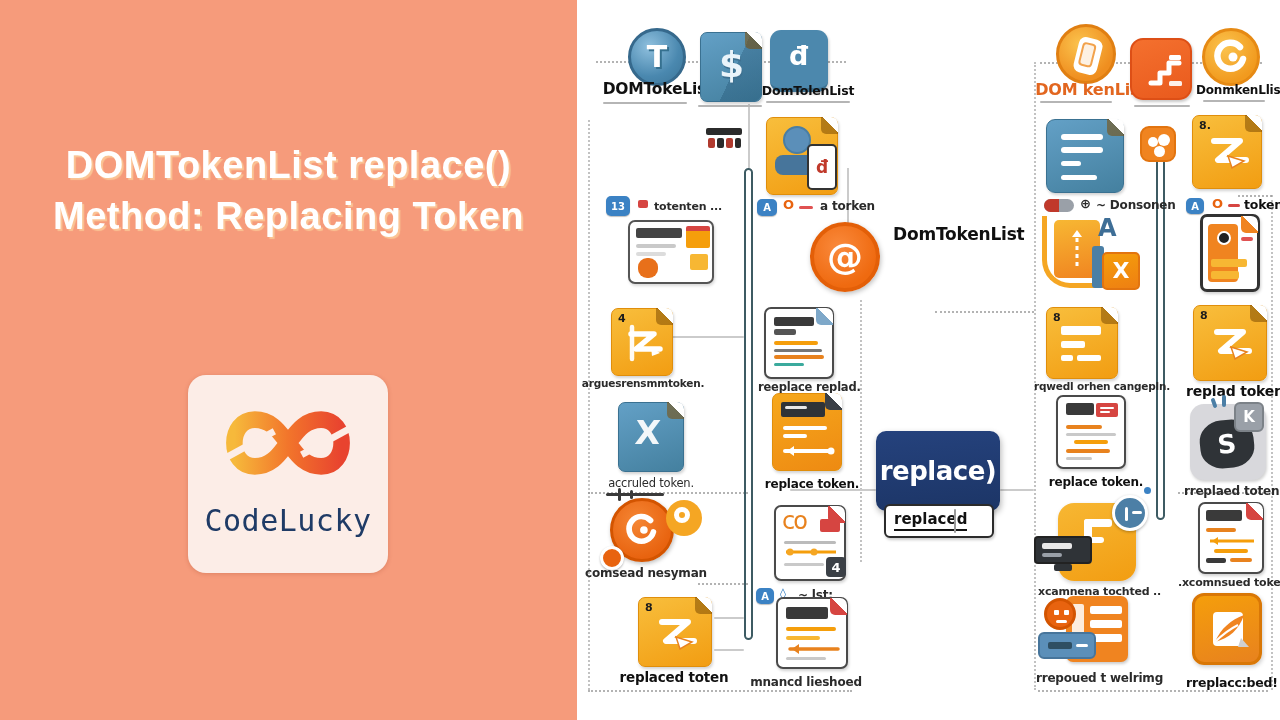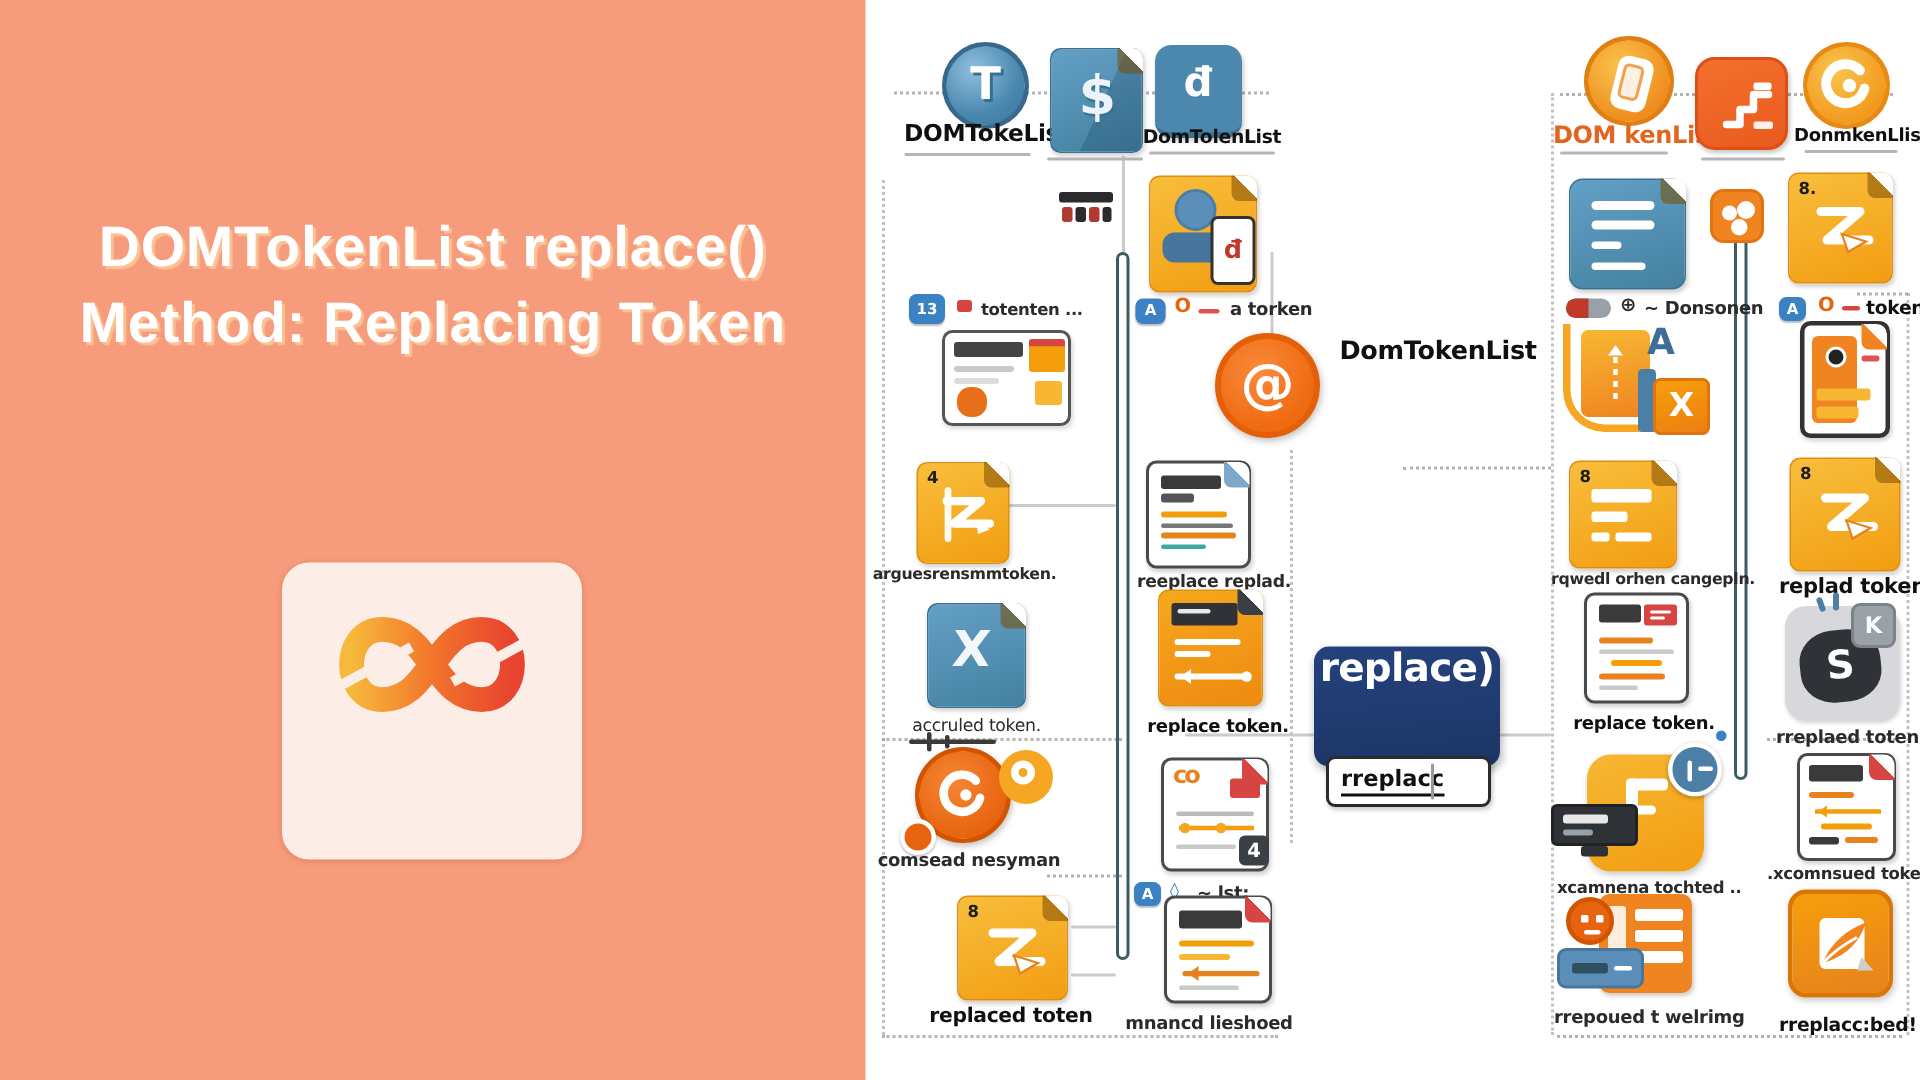--- a/index.html
+++ b/index.html
@@ -55,20 +55,21 @@
           <linearGradient id="lg1" x1="0" y1="0" x2="1" y2="0">
             <stop offset="0" stop-color="#F6B93B"></stop>
               <stop offset=".5" stop-color="#F2752B"></stop>
               <stop offset="1" stop-color="#E8432F"></stop>
           </linearGradient>
         </defs>
         <path d="M46 24 C18 24 18 72 46 72 C66 72 74 54 80 48 C86 42 94 24 114 24 C142 24 142 72 114 72 C94 72 86 54 80 48 C74 42 66 24 46 24 Z" fill="none" stroke="url(#lg1)" stroke-width="17" stroke-linecap="round"></path>
         <line x1="18" y1="62" x2="66" y2="36" stroke="#FCEDE7" stroke-width="7"></line>
         <line x1="94" y1="60" x2="142" y2="34" stroke="#FCEDE7" stroke-width="7"></line>
       </svg>
+      <div class="logo-text">CodeLucky</div>
     </div>
   </div>
 
   <div class="dash-v" style="left:588px;top:120px;height:570px"></div>
   <div class="dash-v" style="left:860px;top:300px;height:262px"></div>
   <div class="dash-v" style="left:1034px;top:62px;height:628px"></div>
   <div class="dash-v" style="left:1271px;top:195px;height:495px"></div>
   <div class="dash-h" style="left:596px;top:61px;width:250px"></div>
   <div class="dash-h" style="left:1040px;top:62px;width:222px"></div>
   <div class="dash-h" style="left:1238px;top:195px;width:34px"></div>
@@ -228,21 +229,21 @@
     <svg class="i" style="left:6px;top:48px" width="58" height="18" viewBox="0 0 58 18">
       <path d="M6 9 h46" stroke="#fff" stroke-width="4" stroke-linecap="round"></path>
       <path d="M8 9 l7 -5 v10 z" fill="#fff"></path>
         <circle cx="52" cy="9" r="3.5" fill="#fff"></circle>
     </svg>
   </div>
   <div class="cap b" style="left:764px;top:477px;width:96px;font-size:12px">replace token.</div>
 
   <div class="doc wdoc" style="left:774px;top:505px;width:72px;height:76px">
     <div class="fold red"></div>
-    <span class="i" style="left:6px;top:0;font-size:16px;font-weight:700;color:#E8821E;letter-spacing:-2px">co</span>
+    <span class="i" style="left:6px;top:0;font-size:24px;font-weight:400;color:#E8821E;letter-spacing:-2px">co</span>
     <div class="bar" style="left:44px;top:12px;width:20px;height:13px;background:#D64541"></div>
     <div class="bar" style="left:8px;top:34px;width:52px;height:2.5px;background:#bbb"></div>
     <svg class="i" style="left:4px;top:38px" width="62" height="14" viewBox="0 0 62 14">
       <path d="M6 7 h50" stroke="#F59E0B" stroke-width="3"></path>
         <circle cx="10" cy="7" r="3.5" fill="#F5A623"></circle>
         <circle cx="34" cy="7" r="3.5" fill="#F5A623"></circle>
     </svg>
     <div class="bar" style="left:8px;top:56px;width:40px;height:2.5px;background:#c9c9c9"></div>
     <div class="i" style="left:50px;top:50px;width:20px;height:20px;background:#3B4046;border-radius:4px;display:flex;align-items:center;justify-content:center">
       <span style="color:#fff;font-size:13px;font-weight:800">4</span>
@@ -258,25 +259,25 @@
     <div class="bar" style="left:8px;top:28px;width:50px;height:4px;background:#F59E0B"></div>
     <div class="bar" style="left:8px;top:37px;width:34px;height:4px;background:#F7B733"></div>
     <svg class="i" style="left:4px;top:43px" width="62" height="14" viewBox="0 0 62 14">
       <path d="M8 7 h48" stroke="#E8821E" stroke-width="3.5" stroke-linecap="round"></path>
         <path d="M10 7 l7 -5 v10 z" fill="#E8821E"></path>
     </svg>
     <div class="bar" style="left:8px;top:58px;width:40px;height:3px;background:#c9c9c9"></div>
   </div>
   <div class="cap" style="left:744px;top:675px;width:124px;font-size:12px">mnancd lieshoed</div>
 
-  <div class="i" style="left:876px;top:431px;width:124px;height:80px;border-radius:10px;background:linear-gradient(175deg,#25427D,#1C3566);box-shadow:1px 3px 6px rgba(0,0,0,.3);display:flex;justify-content:center">
+  <div class="i" style="left:876px;top:431px;width:124px;height:80px;border-radius:10px;background:linear-gradient(175deg,#25427D,#1C3566);box-shadow:1px 3px 6px rgba(0,0,0,.3);display:flex;align-items:center;justify-content:center">
     <span style="color:#fff;font-weight:800;font-size:26px;letter-spacing:-.5px">replace)</span>
   </div>
   <div class="i" style="left:884px;top:504px;width:110px;height:34px;background:#fff;border:2.5px solid #2b2b2b;border-radius:6px;box-shadow:1px 2px 3px rgba(0,0,0,.2)">
-    <span class="i" style="left:8px;top:4px;font-size:15px;font-weight:800;color:#111;border-bottom:2px solid #111;padding-bottom:1px">rreplacc</span>
+    <span class="i" style="left:8px;top:4px;font-size:15px;font-weight:800;color:#111;border-bottom:2px solid #111;padding-bottom:1px">replaced</span>
     <div class="bar" style="left:68px;top:3px;width:2px;height:24px;background:#999"></div>
   </div>
 
   <div class="doc bdoc" style="left:1046px;top:119px;width:78px;height:74px;border-radius:9px">
     <div class="fold"></div>
     <div class="bar" style="left:14px;top:14px;width:42px;height:6px;background:#fff;border-radius:3px"></div>
     <div class="bar" style="left:14px;top:27px;width:42px;height:6px;background:#fff;border-radius:3px"></div>
     <div class="bar" style="left:14px;top:41px;width:20px;height:5px;background:#fff;border-radius:3px"></div>
     <div class="bar" style="left:14px;top:55px;width:36px;height:5px;background:#fff;border-radius:3px"></div>
   </div>

